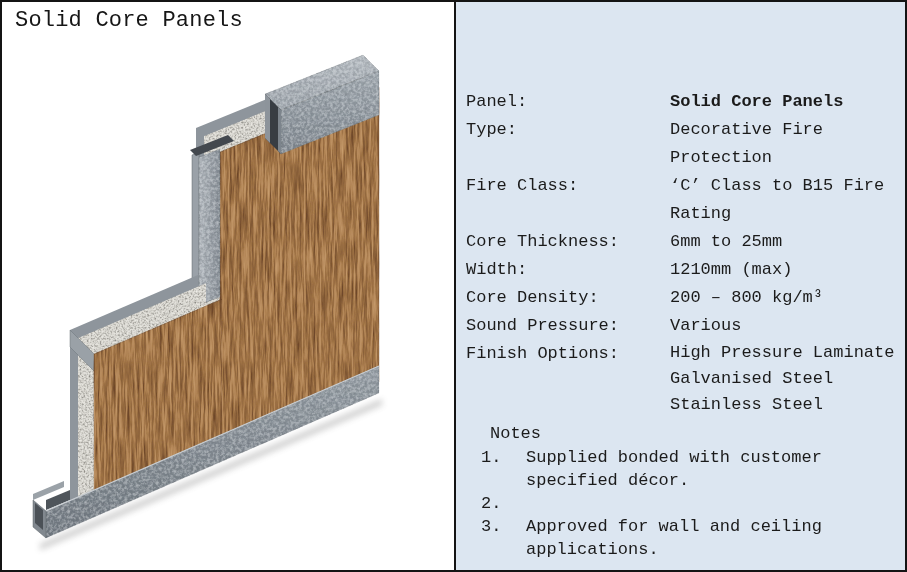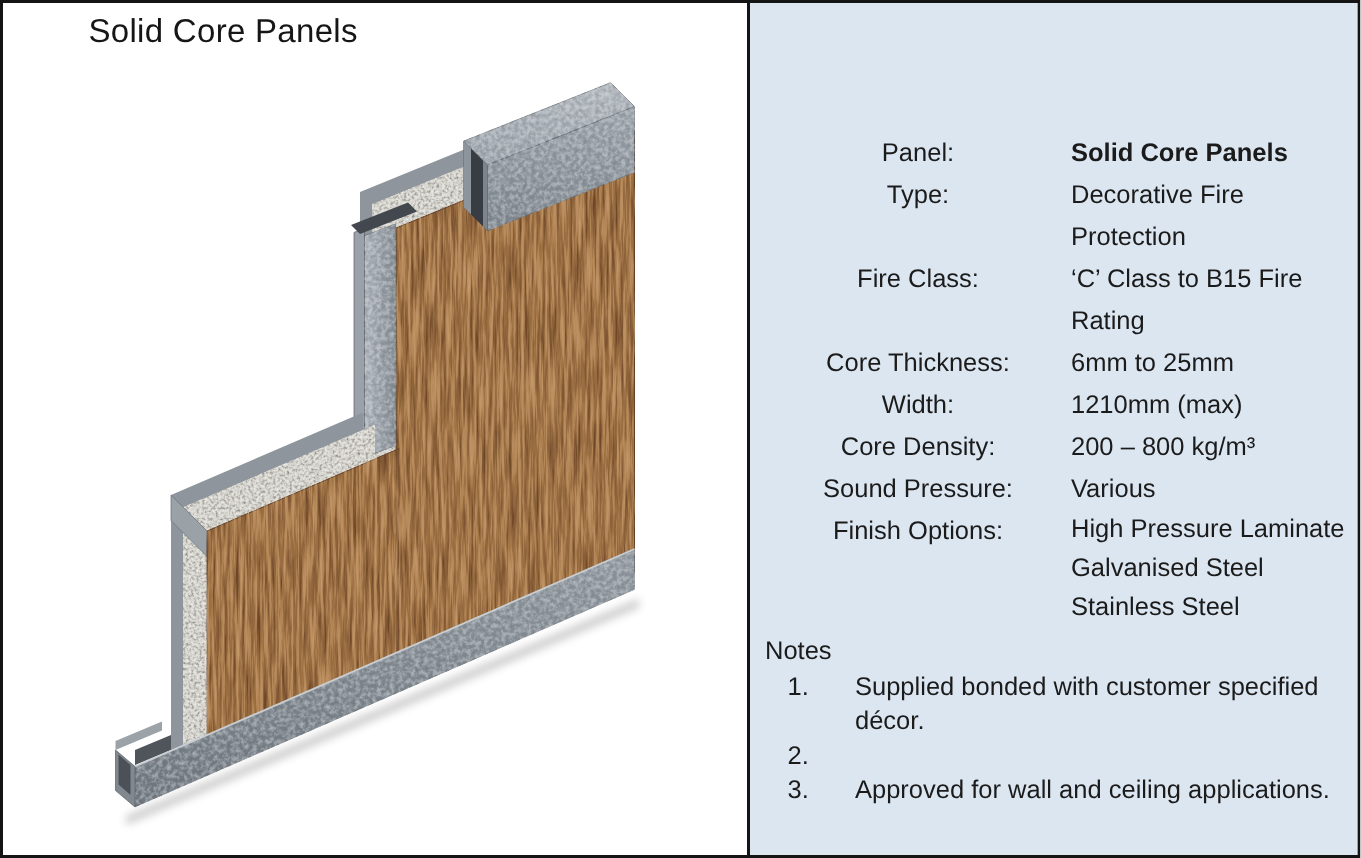--- a/index.html
+++ b/index.html
@@ -1,41 +1,40 @@
 <!DOCTYPE html>
 <html style="--panel_bg: #dce6f1; --page_border: #141414; --text_color: #1b1b1b; --wood_color: #a87a4c; --core_color: #d7d5cf; --steel_color: #8e959c;"><head>
 <meta charset="utf-8">
 <style>
   html,body{margin:0;padding:0;background:#ffffff;}
   .page{
     position:relative;width:907px;height:572px;box-sizing:border-box;
     border:2px solid var(--page_border,#141414);
     display:flex;background:#ffffff;
-    font-family:Liberation Sans, sans-serif;color:var(--text_color,#1b1b1b);
+    font-family:Liberation Mono, monospace;color:var(--text_color,#1b1b1b);
     overflow:hidden;
-    padding-left:44px;
   }
   .illustration-pane{position:relative;flex:0 0 452px;width:452px;height:100%;background:#ffffff;}
   .page-title{
     position:absolute;left:13px;top:6px;font-size:22px;letter-spacing:.2px;color:#161616;white-space:nowrap;
   }
   .iso-svg{position:absolute;left:0;top:0;}
   .spec-pane{
     flex:1;height:100%;box-sizing:border-box;
     background:var(--panel_bg,#dce6f1);
     border-left:2px solid var(--page_border,#141414);
     padding:86px 6px 0 10px;
     font-size:17px;
   }
   .spec-row{display:flex;line-height:28px;}
-  .spec-label{flex:0 0 204px;text-align:center;}
+  .spec-label{flex:0 0 204px;}
   .spec-value{flex:1;}
   .value-bold{font-weight:bold;}
   .finish-extra, .finish-first{line-height:26px;}
-  .notes-heading{line-height:24px;margin-top:4px;}
+  .notes-heading{line-height:24px;margin-top:4px;margin-left:24px;}
   .note-row{display:flex;line-height:23px;}
   .note-num{flex:0 0 29px;margin-left:15px;}
   .note-text{flex:1;margin-left:16px;}
 </style>
 </head>
 <body>
 
 <div class="page">
 
   <div class="illustration-pane">

